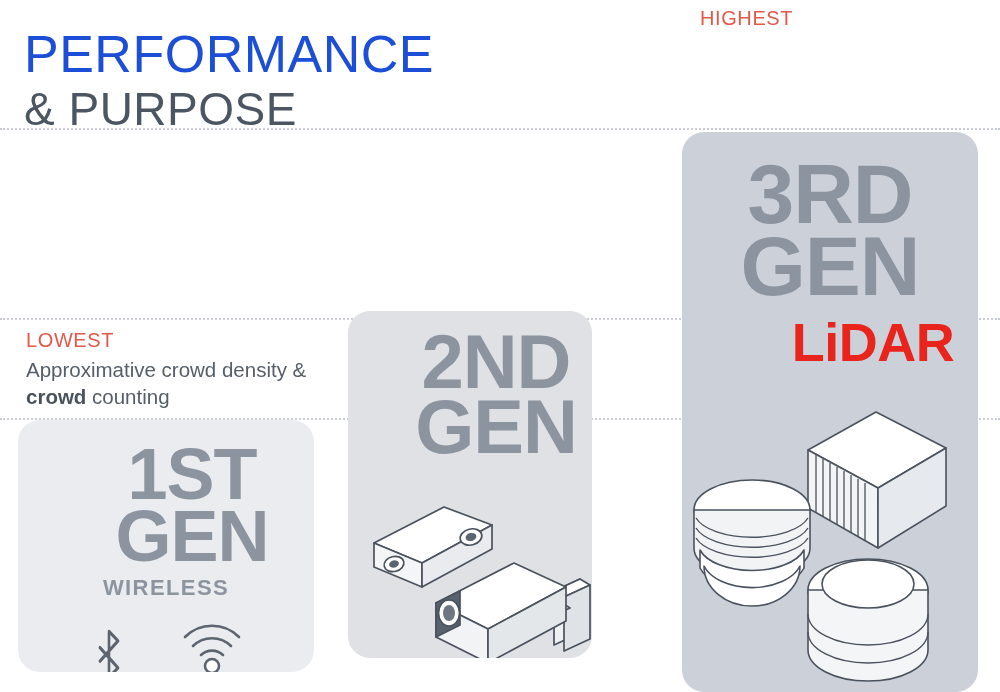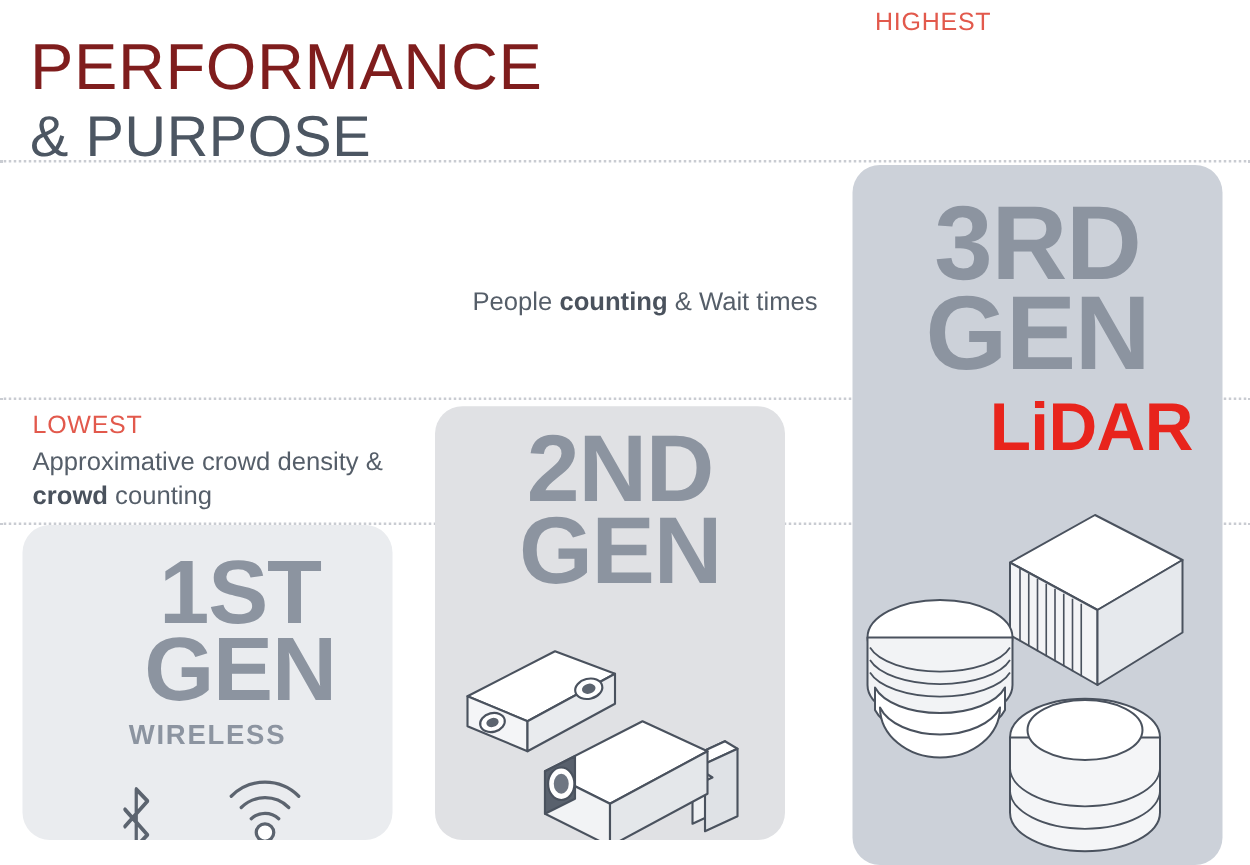--- a/index.html
+++ b/index.html
@@ -20,21 +20,21 @@
   #title-block {
     position: absolute;
     left: 24px;
     top: 26px;
     width: 520px;
   }
   #title-line-1 {
     font-size: 52px;
     font-weight: 400;
     letter-spacing: 0.5px;
-    color: #7f1d1d;
+    color: #1d4ed8;
     line-height: 1.08;
     white-space: nowrap;
   }
   #title-line-2 {
     font-size: 46px;
     font-weight: 400;
     letter-spacing: 0.5px;
     color: #4c5662;
     line-height: 1.18;
     white-space: nowrap;
@@ -82,22 +82,22 @@
     border-radius: 22px;
     z-index: 2;
     overflow: hidden;
   }
   #card-1 {
     left: 18px;  top: 420px;
     width: 296px; height: 252px;
     background: #eaecef;
   }
   #card-2 {
-    left: 348px; top: 325px;
-    width: 280px; height: 347px;
+    left: 348px; top: 311px;
+    width: 244px; height: 347px;
     background: #e0e1e4;
   }
   #card-3 {
     left: 682px; top: 132px;
     width: 296px; height: 560px;
     background: #ccd1d9;
   }
 
   .gen-label {
     text-align: center;
@@ -155,23 +155,20 @@
 <div class="guide-line" id="guide-line-low"></div>
 
 <div class="caption" id="caption-1">
   <div class="caption-rank">LOWEST</div>
   <div class="caption-desc">
     <span>Approximative crowd density &amp; </span><b>crowd</b><span> counting</span>
   </div>
 </div>
 
 <div class="caption" id="caption-2">
-  <div class="caption-desc">
-    <span>People </span><b>counting</b><span> &amp; Wait times</span>
-  </div>
 </div>
 
 <div class="caption" id="caption-3">
   <div class="caption-rank">HIGHEST</div>
 </div>
 
 <div class="card" id="card-1">
   <div class="gen-label" id="gen-1">
     <div>1ST</div>
     <div>GEN</div>

